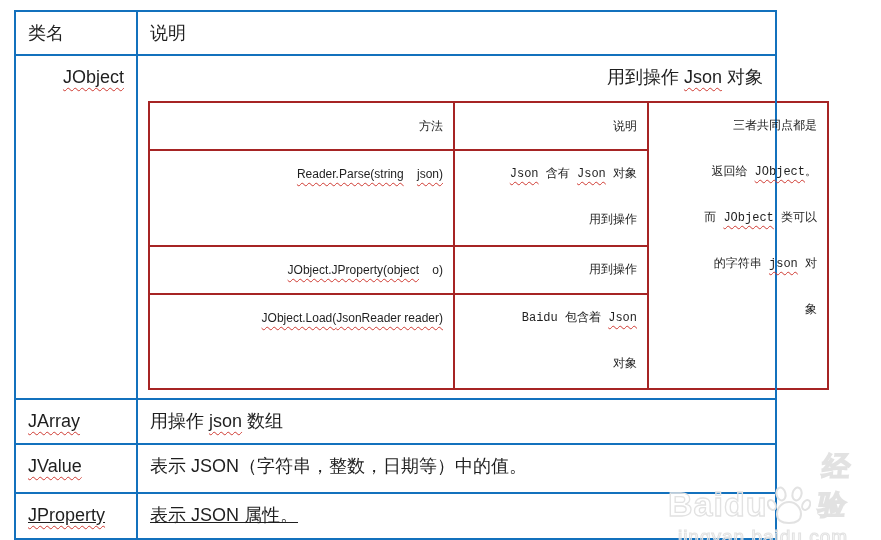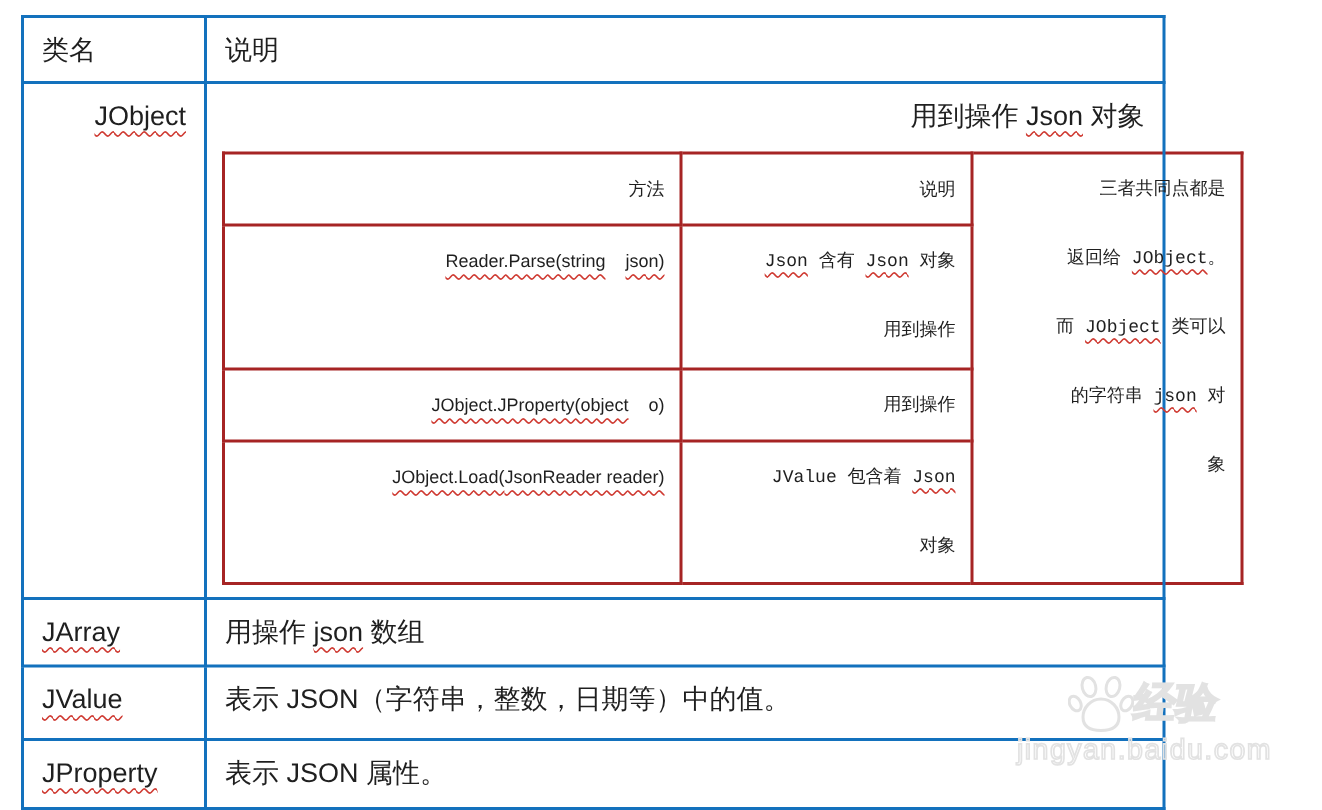--- a/index.html
+++ b/index.html
@@ -21,21 +21,21 @@
     vertical-align:top;
     font-size:18px;
     line-height:26px;
     padding:8px 12px;
   }
   table.outer col.c1{width:122px;}
   tr.r-header{height:43px;}
   tr.r-jobject{height:336px;text-align:right;}
   tr.r-jarray{height:45px;margin-left:43px;}
   tr.r-jvalue{height:49px;margin-top:24px;}
-  tr.r-jproperty{height:46px;}
+  tr.r-jproperty{height:46px;text-decoration:underline;}
 
   table.nested{width:679px;margin:11px 0 0 -2px;}
   table.nested td{
     border:2px solid var(--red);
     vertical-align:top;
     font-size:12px;
     line-height:46px;
     padding:0 10px;
     white-space:nowrap;
   }
@@ -129,21 +129,21 @@
               </tr>
               <tr class="nr-from">
                 <td><span class="sq">JObject.JProperty(object</span><span class="">&nbsp;&nbsp;&nbsp;&nbsp;o)</span></td>
                 <td>
                     <div class="tl"><span class="">用到操作</span></div>
                   </td>
               </tr>
               <tr class="nr-load">
                 <td><span class="sq">JObject.Load(</span><span class="sq">JsonReader reader)</span></td>
                 <td>
-                    <div class="tl"><span class="">JValue 包含着 </span><span class="sq">Json</span></div>
+                    <div class="tl"><span class="">Baidu 包含着 </span><span class="sq">Json</span></div>
                     <div class="tl"><span class="">对象</span></div>
                   </td>
               </tr>
             </tbody>
           </table>
         </td>
       </tr>
 
       <tr class="r-jarray">
         <td><span class="sq">JArray</span></td>
@@ -157,20 +157,21 @@
 
       <tr class="r-jproperty">
         <td><span class="sq">JProperty</span></td>
         <td><span class="">表示 JSON 属性。</span></td>
       </tr>
     </tbody>
   </table>
 
   <div class="watermark">
     <div class="wm-row">
+      <span class="wm-brand">Baidu</span>
       <svg class="wm-paw" viewBox="0 0 44 42" fill="none" stroke="#e2e2e2" stroke-width="2">
         <ellipse cx="14" cy="10" rx="4.5" ry="6.5" transform="rotate(-14 14 10)"></ellipse>
         <ellipse cx="30" cy="10" rx="4.5" ry="6.5" transform="rotate(14 30 10)"></ellipse>
         <ellipse cx="4.8" cy="21" rx="3.6" ry="5.2" transform="rotate(-28 4.8 21)"></ellipse>
         <ellipse cx="39.2" cy="21" rx="3.6" ry="5.2" transform="rotate(28 39.2 21)"></ellipse>
         <path d="M22 18 C29 18 34 24 34 30 C34 36 30 39 22 39 C14 39 10 36 10 30 C10 24 15 18 22 18 Z"></path>
       </svg>
       <span class="wm-suffix">经验</span>
     </div>
     <div class="wm-url">jingyan.baidu.com</div>

